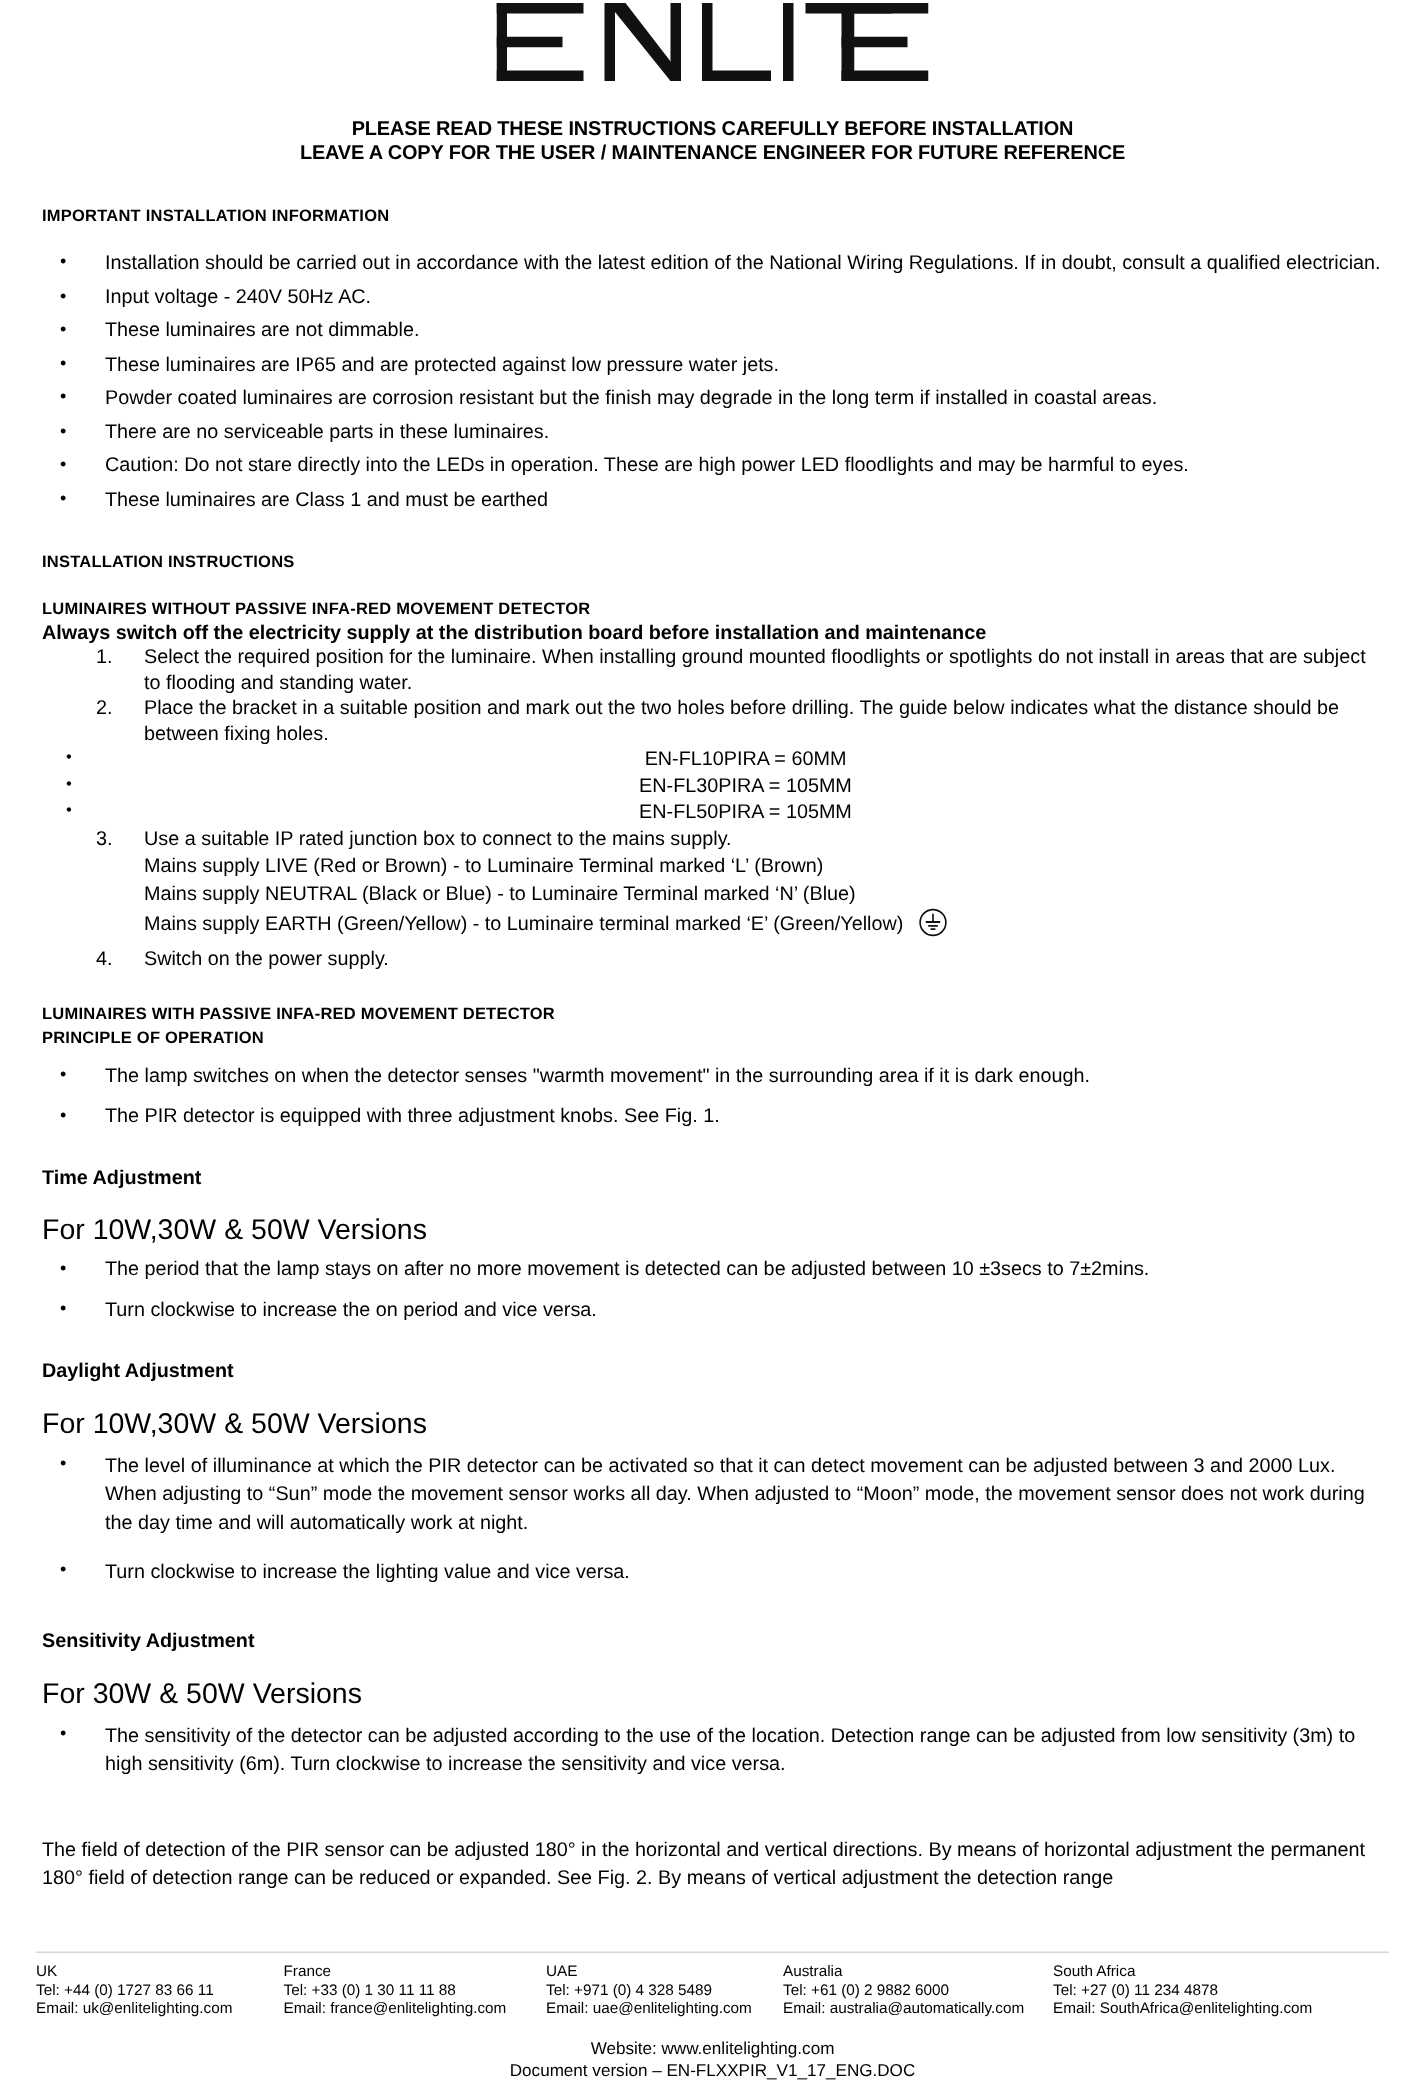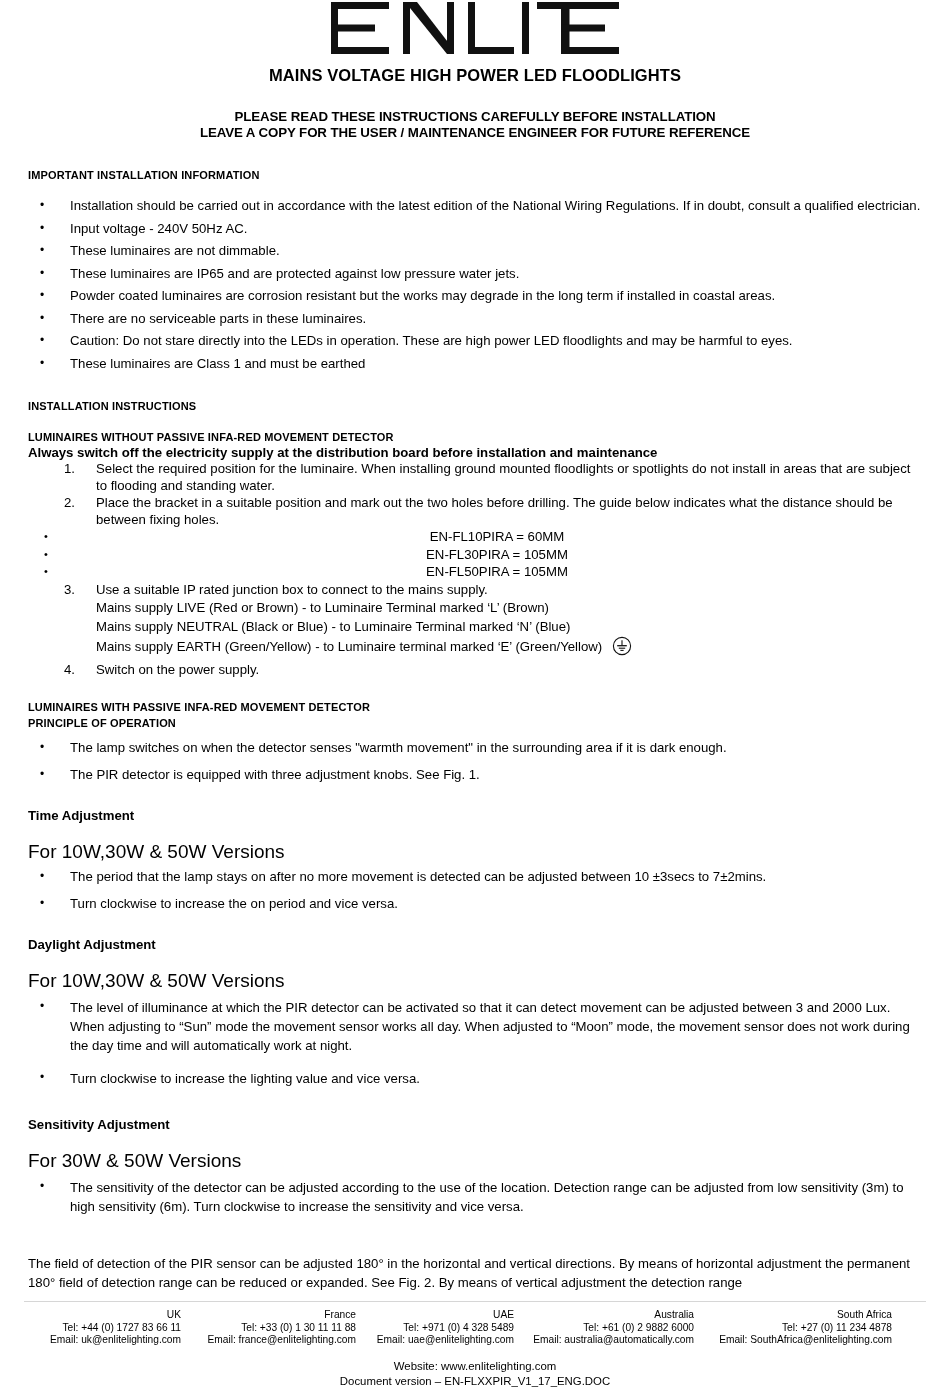--- a/index.html
+++ b/index.html
@@ -159,21 +159,20 @@
   }
   .contacts {
     display: flex;
     font-size: 10.2px;
     line-height: 12.6px;
   }
   .contact-col {
     flex: 0 0 auto;
     padding-right: 8px;
     box-sizing: border-box;
-    text-align: right;
   }
   .contact-col.c0 { width: 165px; }
   .contact-col.c1 { width: 175px; }
   .contact-col.c2 { width: 158px; }
   .contact-col.c3 { width: 180px; }
   .contact-col.c4 { width: 190px; padding-right: 0; }
   .c-name { }
   .c-tel { white-space: nowrap; }
   .c-email { }
 
@@ -229,37 +228,36 @@
         <g transform="translate(230,0)">
           <rect x="0" y="0" width="7" height="52"></rect>
           <rect x="0" y="0" width="58" height="7"></rect>
           <rect x="0" y="22.5" width="44" height="7"></rect>
           <rect x="0" y="45" width="58" height="7"></rect>
         </g>
       </g>
     </svg>
   </div>
 
-  <div class="doc-title">MAINS VOLTAGE HIGH POWER LED FLOODLIGHTS</div>
 
   <div class="read-block">
     <div>PLEASE READ THESE INSTRUCTIONS CAREFULLY BEFORE INSTALLATION</div>
     <div>LEAVE A COPY FOR THE USER / MAINTENANCE ENGINEER FOR FUTURE REFERENCE</div>
   </div>
 
   <div class="body-area">
 
     <div class="sect-head">IMPORTANT INSTALLATION INFORMATION</div>
     <div class="gap-md"></div>
     <ul class="bul">
       <li>Installation should be carried out in accordance with the latest edition of the National Wiring Regulations. If in doubt, consult a qualified electrician.</li>
       <li>Input voltage - 240V 50Hz AC.</li>
       <li>These luminaires are not dimmable.</li>
       <li>These luminaires are IP65 and are protected against low pressure water jets.</li>
-      <li>Powder coated luminaires are corrosion resistant but the works may degrade in the long term if installed in coastal areas.</li>
+      <li>Powder coated luminaires are corrosion resistant but the finish may degrade in the long term if installed in coastal areas.</li>
       <li>There are no serviceable parts in these luminaires.</li>
       <li>Caution:  Do not stare directly into the LEDs in operation. These are high power LED floodlights and may be harmful to eyes.</li>
       <li>These luminaires are Class 1 and must be earthed</li>
     </ul>
 
     <div class="gap-lg"></div>
 
     <div class="sect-head">INSTALLATION INSTRUCTIONS</div>
     <div class="gap-md"></div>
     <div class="sect-head">LUMINAIRES WITHOUT PASSIVE INFA-RED MOVEMENT DETECTOR</div>

